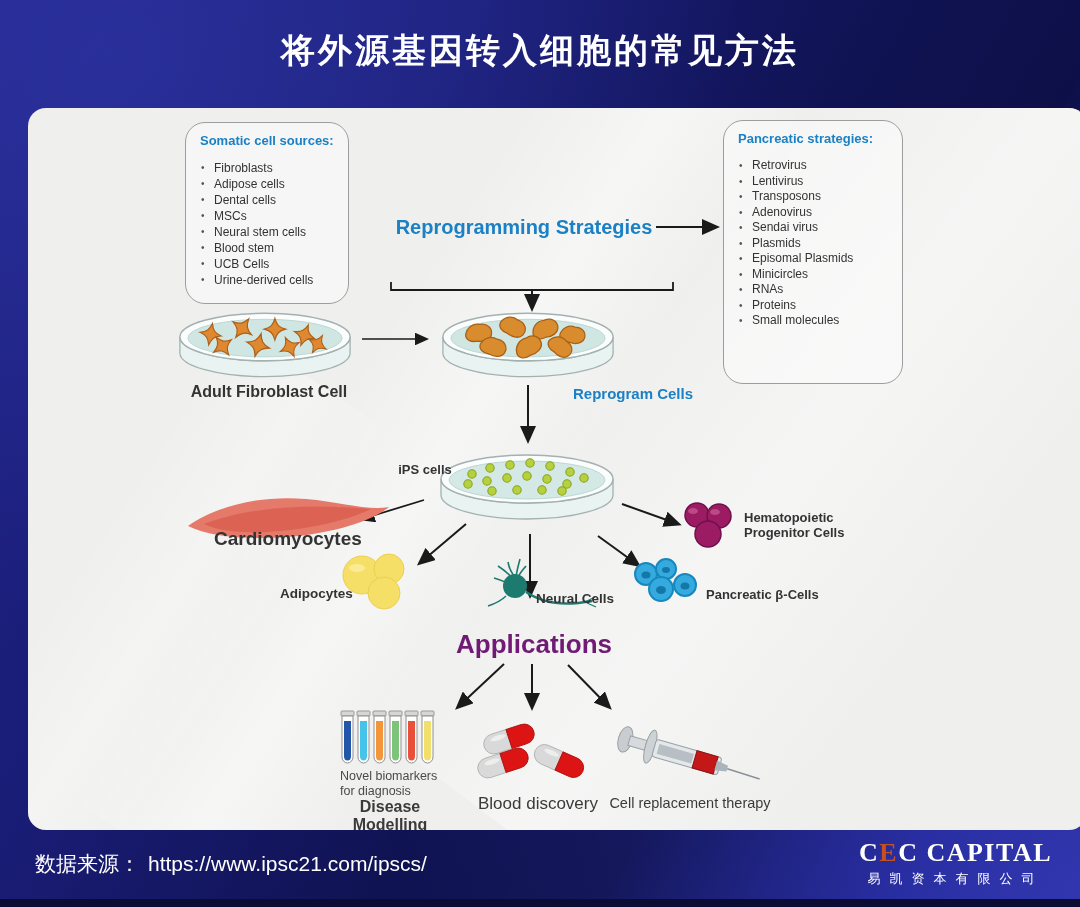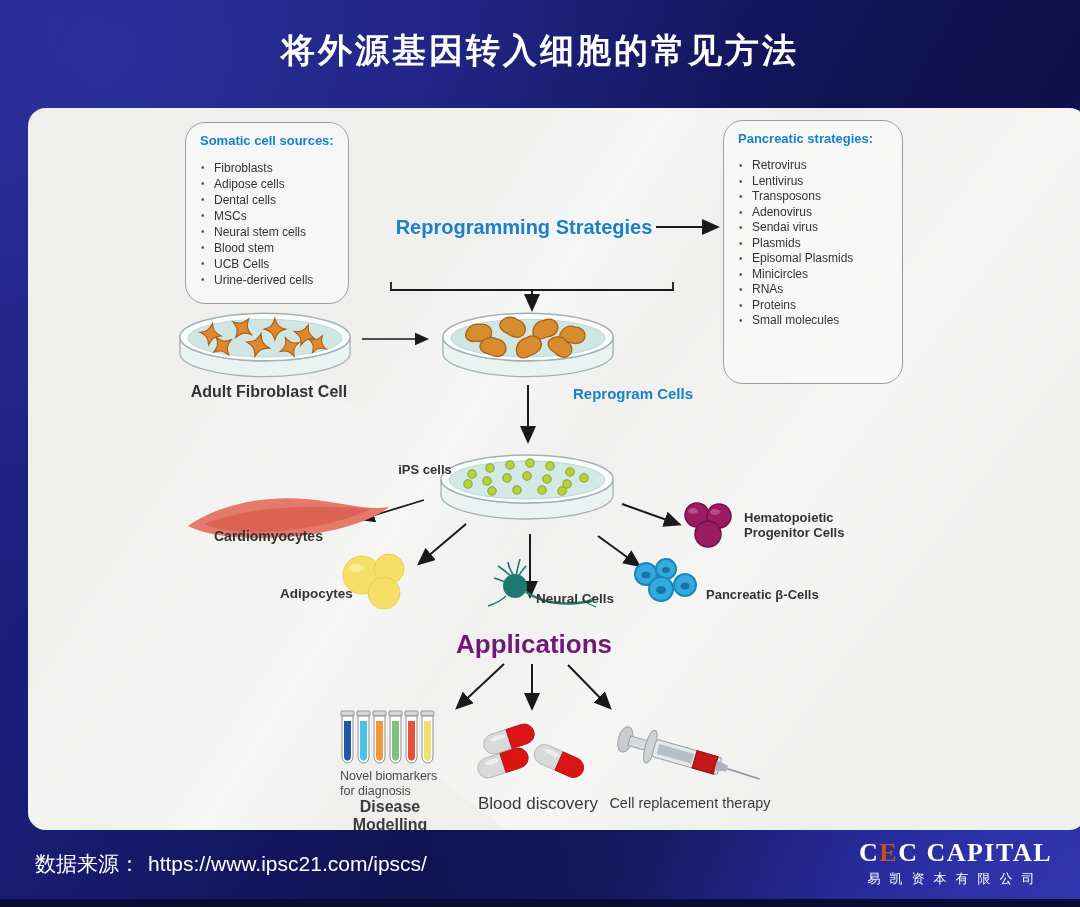--- a/index.html
+++ b/index.html
@@ -43,21 +43,21 @@
 
   .lbl { position:absolute; color:#333; }
   .reprogramming-title { left:346px; top:108px; width:300px; text-align:center;
     font-size:20px; font-weight:bold; color:#1b80c4; }
   .factors { left:337px; top:161px; width:334px; text-align:center;
     font-size:13.5px; font-weight:600; color:#222; }
   .adult-label { left:150px; top:275px; width:182px; text-align:center; font-size:16px; font-weight:600; }
   .reprogram-label { left:499px; top:277px; width:132px; text-align:center;
     font-size:15px; font-weight:bold; color:#1b80c4;padding-left:40px; }
   .ips-label { left:345px; top:354px; width:58px; text-align:center; font-size:13px; font-weight:600;margin-left:23px; }
-  .cardio-label { left:186px; top:420px; font-size:14px; font-weight:600; }
+  .cardio-label { left:186px; top:420px; font-size:19px; font-weight:600; }
   .adipo-label { left:252px; top:478px; font-size:13.5px; font-weight:600; }
   .neural-label { left:508px; top:483px; font-size:13.5px; font-weight:600; }
   .hema-label { left:716px; top:402px; width:106px; font-size:13px; font-weight:600; line-height:15px; }
   .pancr-label { left:678px; top:479px; font-size:13px; font-weight:600; }
   .applications-label { left:428px; top:521px; width:152px; 
     font-size:26px; font-weight:bold; color:#701a75; }
   .novel-label { left:312px; top:661px; width:114px; font-size:12.5px; color:#4a4a4a; line-height:14.5px; }
   .disease-label { left:294px; top:690px; width:136px; text-align:center; font-size:16px; font-weight:600; color:#3a3a3a; }
   .drug-label { left:444px; top:686px; width:132px; text-align:center; font-size:17px; color:#3a3a3a; }
   .replace-label { left:577px; top:687px; width:170px; text-align:center; font-size:14.5px; color:#3a3a3a; }

